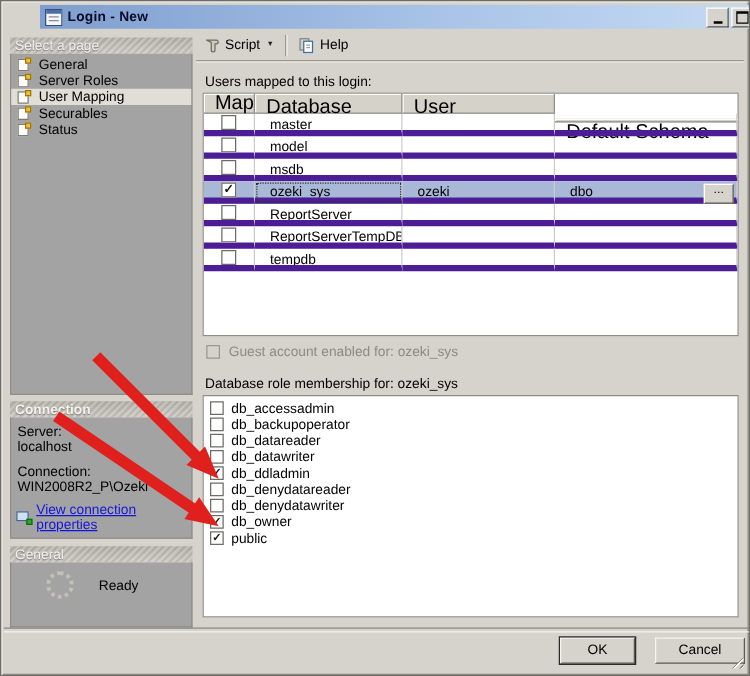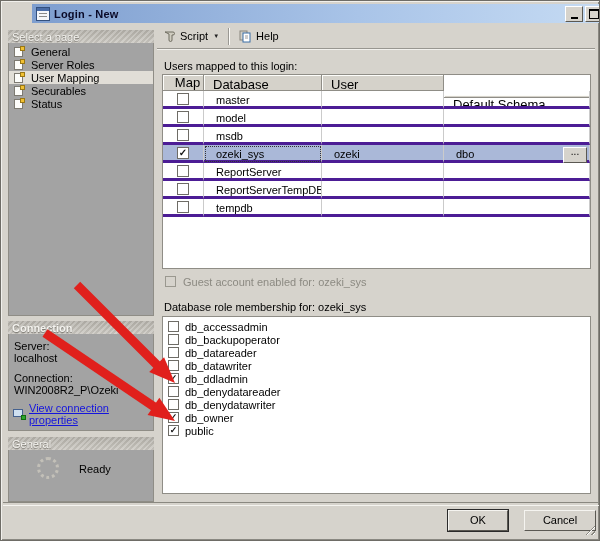--- a/index.html
+++ b/index.html
@@ -54,23 +54,23 @@
            box-shadow:0 1px 0 #f2f1ed;display:flex;align-items:center;}
   .tb-btn{display:flex;align-items:center;gap:4px;padding:2px 5px;cursor:default;}
   .tb-sep{width:1px;height:17px;background:#9a9893;box-shadow:1px 0 0 #fdfcf9;margin:0 4px;}
   .caret{font-size:6px;color:#222;margin-left:1px;}
   
   .field-label{position:absolute;color:#000;}
   .grid{position:absolute;left:161px;top:73px;width:429px;height:195px;background:#fff;
         border:1px solid #8f8d86;box-sizing:border-box;overflow:hidden;}
   .ghead{display:flex;height:16px;}
   .ghead .hc{box-sizing:border-box;background:#d5d2ca;border-right:1px solid #8f8d86;border-bottom:1px solid #8f8d86;
-             box-shadow:inset 1px 1px 0 #fdfdfa;padding:2px 0 0 9px;font-size:13px;}
+             box-shadow:inset 1px 1px 0 #fdfdfa;padding:2px 0 0 9px;font-size:16px;}
   .grow{display:flex;height:18px;position:relative;}
-  .grow .gc{box-sizing:border-box;border-right:1px solid #cbcbcb;border-bottom:3px solid #4c1d95;
+  .grow .gc{box-sizing:border-box;border-right:1px solid #cbcbcb;border-bottom:5px solid #4c1d95;
             padding:3px 2px 0 12px;white-space:nowrap;overflow:hidden;}
   .grow.sel{background:#aab8d8;}
   .c0{width:41px;flex:0 0 41px;display:flex;align-items:center;justify-content:center;padding:0!important;}
   .c1{width:118px;flex:0 0 118px;}
   .c2{width:122px;flex:0 0 122px;}
   .c3{width:146px;flex:1;}
   .focus-cell{outline:1px dotted #333;outline-offset:-2px;}
   .cb{width:12px;height:12px;background:#fff;border:1px solid #6e6c66;box-sizing:border-box;
       font-size:10px;line-height:10px;text-align:center;font-weight:bold;color:#111;}
   .cb.small{width:11px;height:11px;font-size:9px;line-height:9px;}

